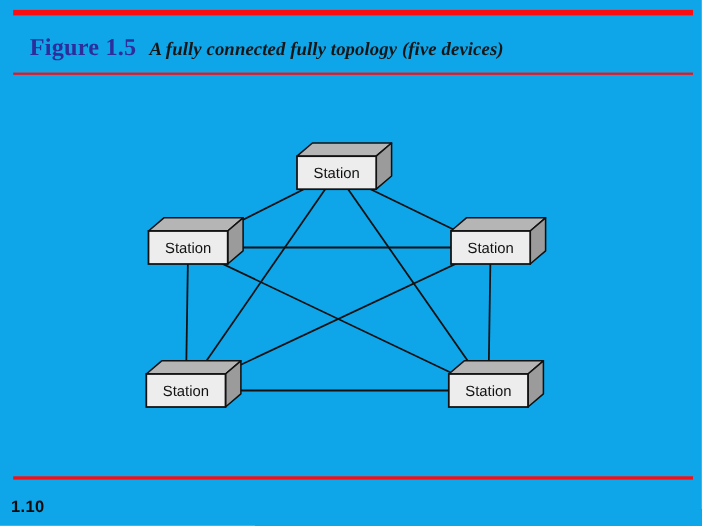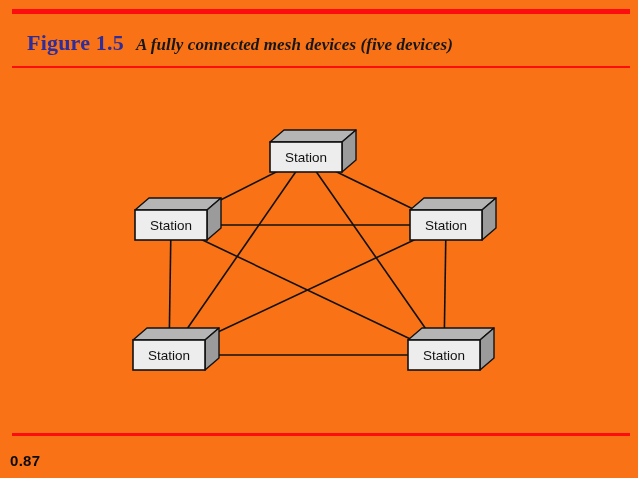--- a/index.html
+++ b/index.html
@@ -14,21 +14,21 @@
     overflow: hidden;
     font-family: "Liberation Sans", sans-serif;
     -webkit-font-smoothing: antialiased;
   }
 
   .slide {
     position: absolute;
     left: 0; top: 0;
     width: 638px;
     height: 478px;
-    background: #f97316;
+    background: #0ea5e9;
   }
 
   
   .rule {
     position: absolute;
     background: #fc0d10;
   }
   .rule-top {
     left: 12px;
     top: 9px;
@@ -109,21 +109,21 @@
 </style>
 </head>
 <body>
 
 <div class="slide">
 
   <div class="rule rule-top"></div>
 
   <div class="title-row">
     <span class="fig-label">Figure 1.5</span>
-    <span class="fig-caption">A fully connected mesh devices (five devices)</span>
+    <span class="fig-caption">A fully connected fully topology (five devices)</span>
   </div>
 
   <div class="rule rule-under-title"></div>
 
   <div class="diagram">
     <svg width="638" height="330" viewBox="0 0 638 330">
       <g id="links-layer">
           <line x1="306" y1="77" x2="171" y2="145" stroke="#111111" stroke-width="1.6"></line>
           <line x1="306" y1="77" x2="446" y2="145" stroke="#111111" stroke-width="1.6"></line>
           <line x1="306" y1="77" x2="169" y2="275" stroke="#111111" stroke-width="1.6"></line>
@@ -165,15 +165,15 @@
             <polygon points="480,260 494,248 494,278 480,290" fill="#9b9b9b" stroke="#111111" stroke-width="1.4" stroke-linejoin="round"></polygon>
             <rect x="408" y="260" width="72" height="30" fill="#ededed" stroke="#111111" stroke-width="1.6"></rect>
             <text class="node-label" x="444" y="276">Station</text>
           </g>
         </g>
     </svg>
   </div>
 
   <div class="rule rule-bottom"></div>
 
-  <div class="page-number">0.87</div>
+  <div class="page-number">1.10</div>
 
 </div>
 
 </body></html>

